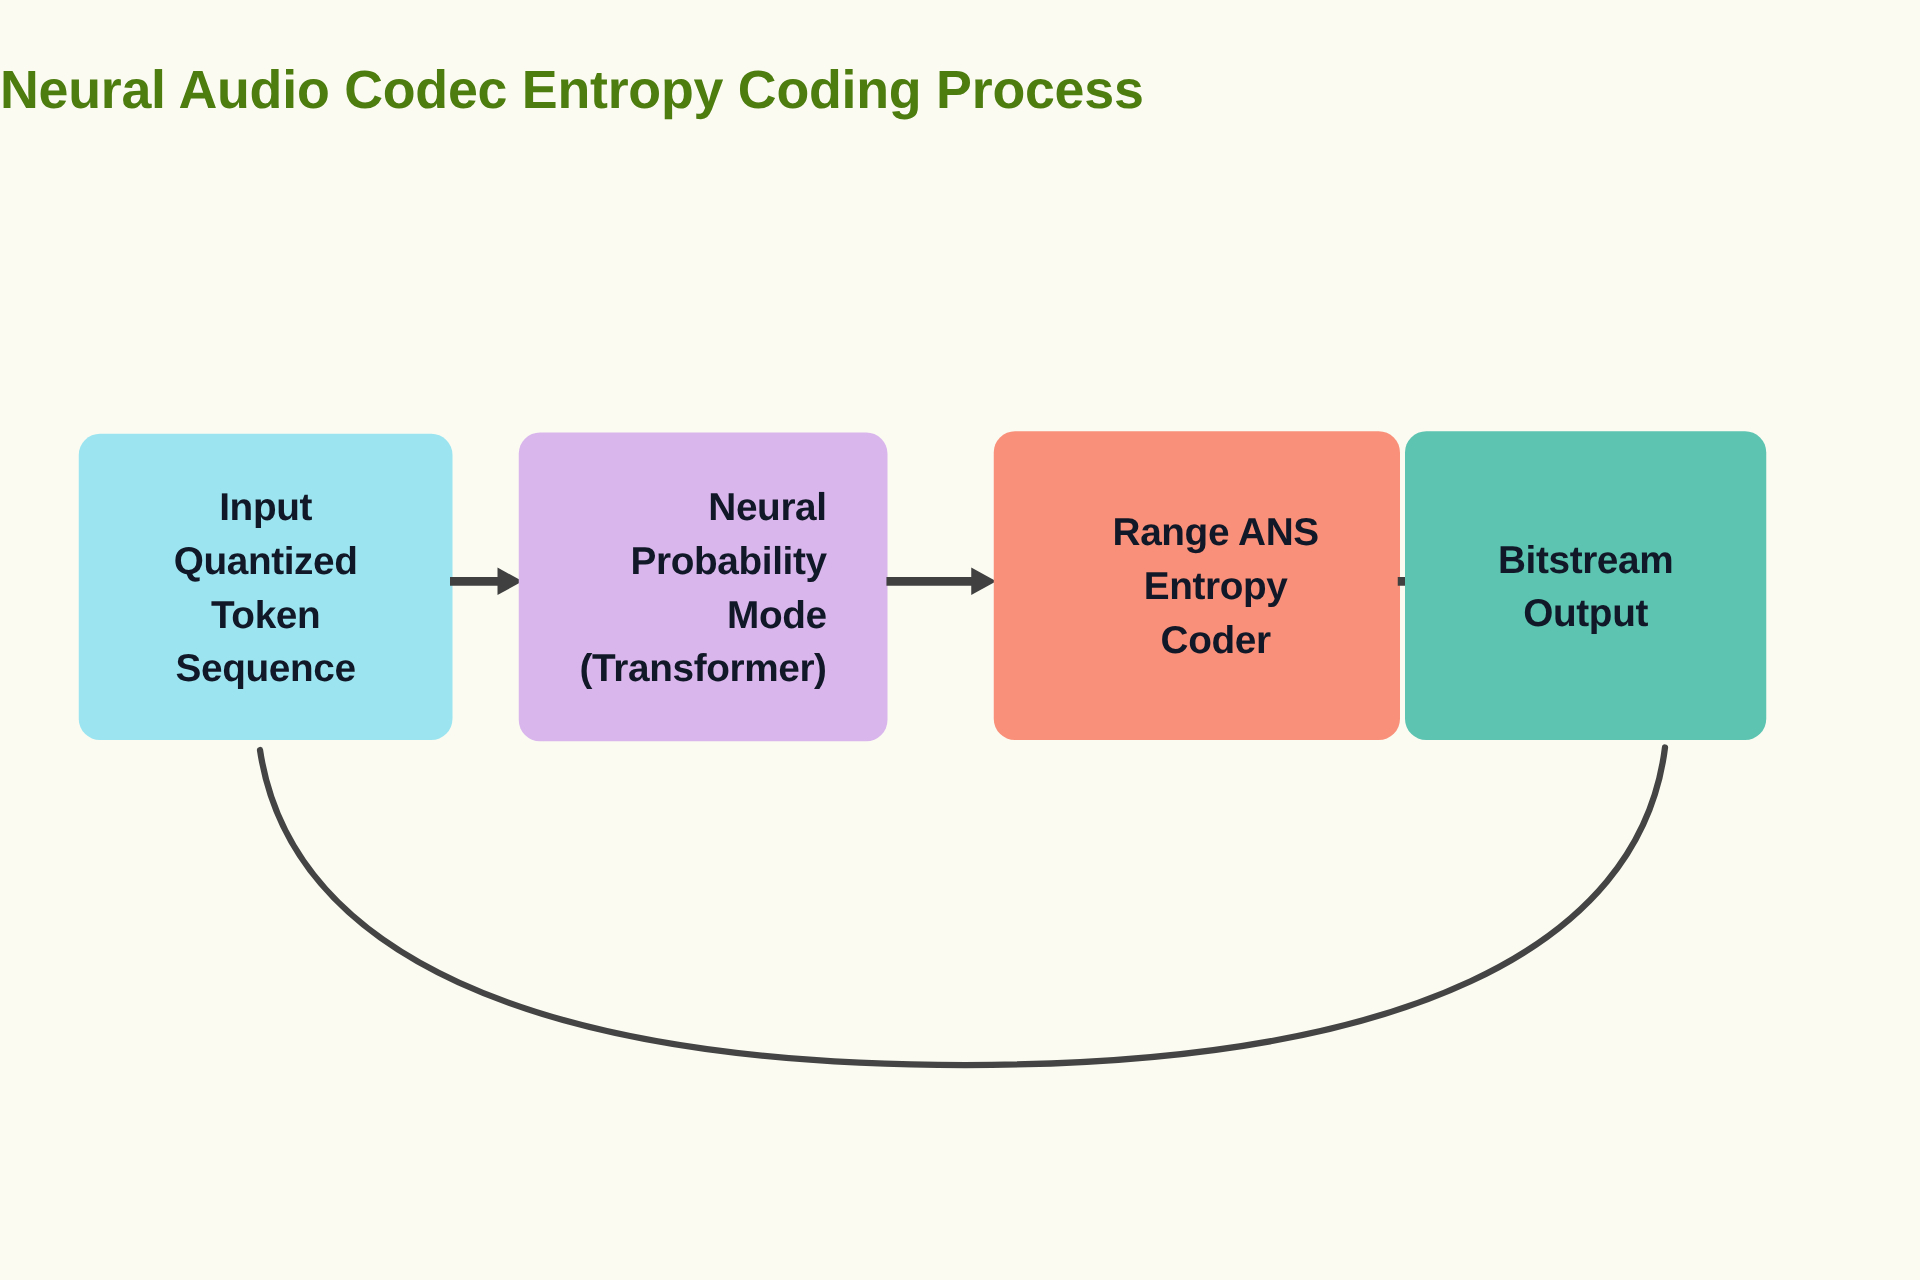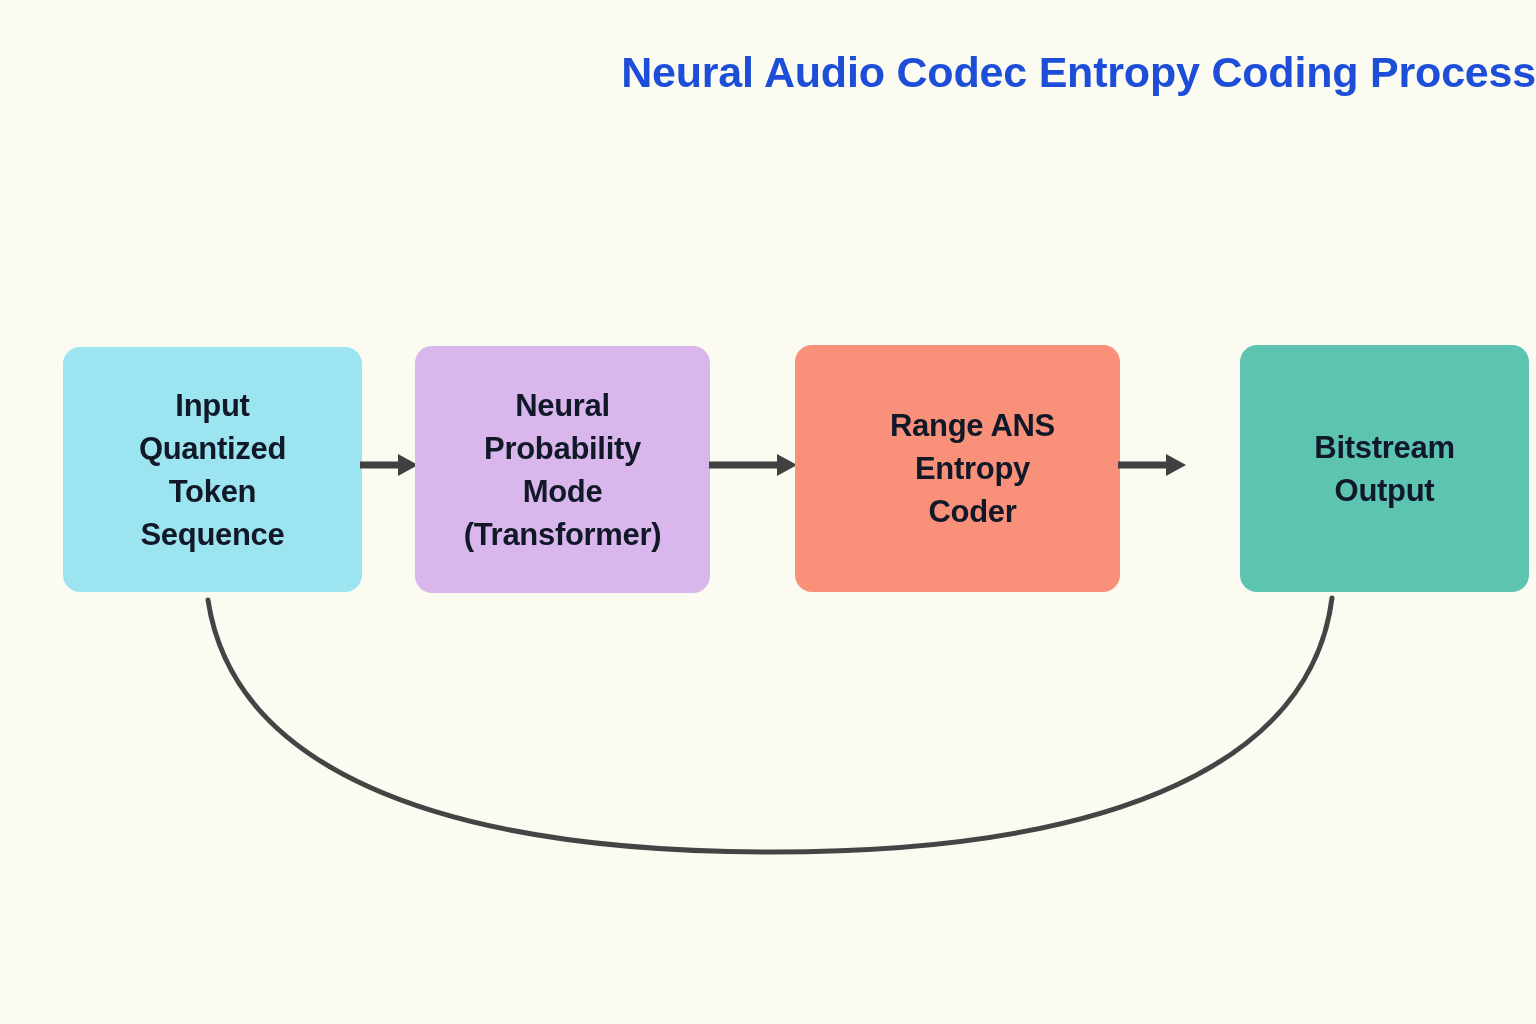--- a/index.html
+++ b/index.html
@@ -17,24 +17,24 @@
   #canvas {
     position: relative;
     width: 1536px;
     height: 1024px;
   }
   #page-title {
     position: absolute;
     left: 0;
     top: 46px;
     width: 1536px;
-    text-align: right;
+    text-align: left;
     font-size: 43px;
     font-weight: bold;
-    color: #1d4ed8;
+    color: #4d7c0f;
     letter-spacing: -0.2px;
     line-height: 52px;
     white-space: nowrap;
   }
   .node-box {
     position: absolute;
     border-radius: 17px;
     display: flex;
     align-items: center;
     justify-content: center;
@@ -44,23 +44,23 @@
   }
   .node-label {
     font-size: 31px;
     font-weight: bold;
     color: #111827;
     line-height: 43px;
     letter-spacing: -0.3px;
     white-space: pre-line;
   }
   #node-1 { left: 63px;   top: 347px; width: 299px; height: 245px; background: #9ce5f0; }
-  #node-2 { left: 415px;  top: 346px; width: 295px; height: 247px; background: #d9b6ec; }
+  #node-2 { left: 415px;  top: 346px; width: 295px; height: 247px; background: #d9b6ec; text-align: right; }
   #node-3 { left: 795px;  top: 345px; width: 325px; height: 247px; background: #f9917a; padding-left: 40px; }
-  #node-4 { left: 1240px; top: 345px; width: 289px; height: 247px; background: #5cc4b1; }
+  #node-4 { left: 1124px; top: 345px; width: 289px; height: 247px; background: #5cc4b1; }
 
   .flow-arrow {
     position: absolute;
     height: 26px;
     top: 452px;
   }
   .flow-arrow svg { display: block; }
   #arrow-1 { left: 360px; width: 58px; }
   #arrow-2 { left: 709px; width: 88px; }
   #arrow-3 { left: 1118px; width: 68px; }

